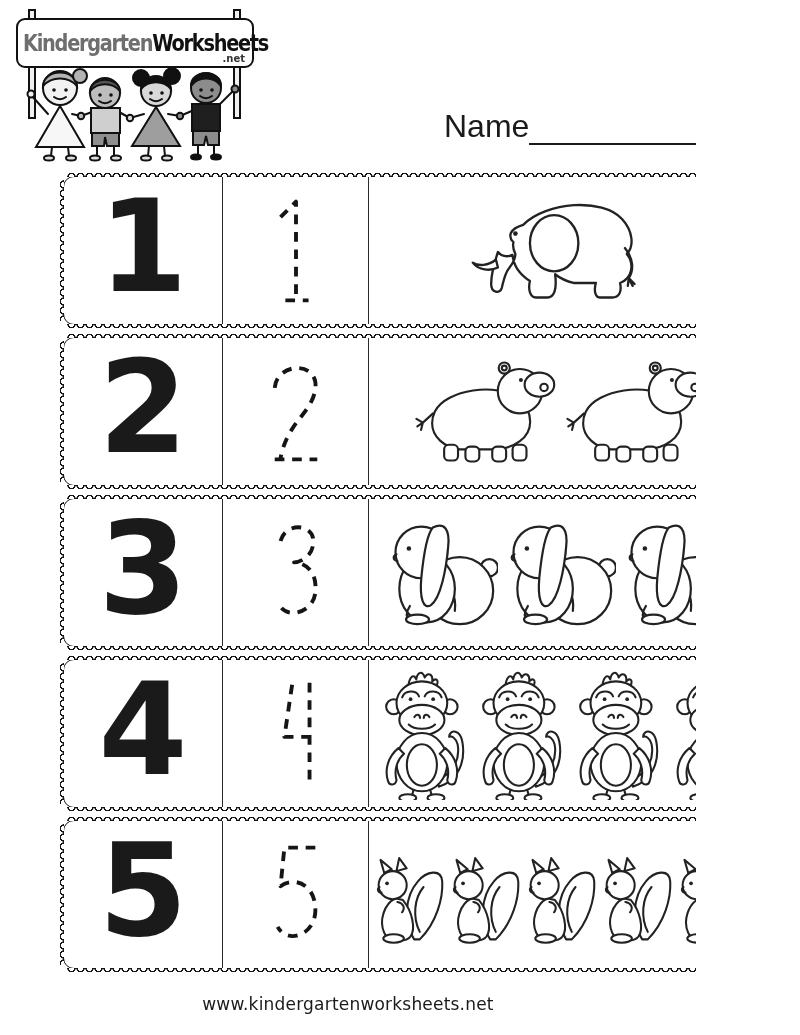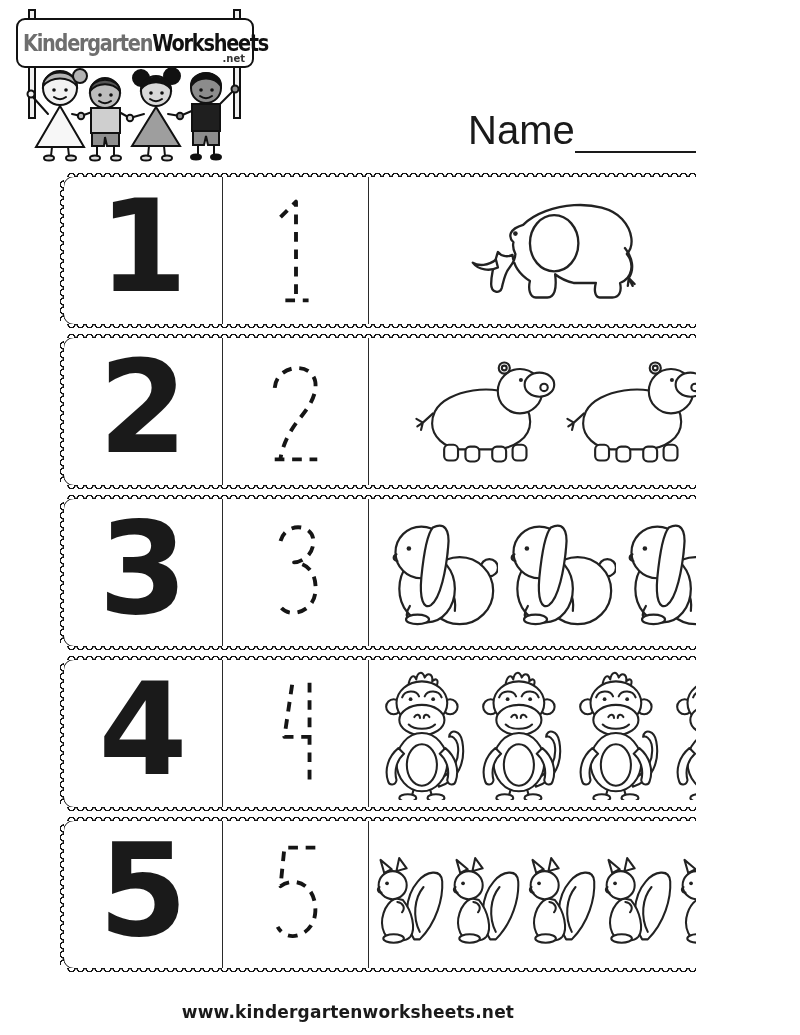--- a/index.html
+++ b/index.html
@@ -24,21 +24,21 @@
   .brand-2 { color:#111; }
   .brand-net {
     position:absolute; right:7px; bottom:2px; font-size:10px; font-weight:bold; color:#333;
     letter-spacing:0;
   }
   .page-title {
     position:absolute; left:266px; top:28px; margin:0;
     font-size:30px; font-weight:normal; letter-spacing:0.5px;
   }
   .name-field {
-    position:absolute; left:468px; top:108px; font-size:40px;
+    position:absolute; left:444px; top:108px; font-size:32px;
     font-family:"Liberation Sans", sans-serif; display:flex; align-items:flex-end;text-align:right;
   }
   .name-line {
     display:inline-block; width:222px; height:34px;
     border-bottom:2.6px solid #1a1a1a;
   }
 
   
   .rows { position:absolute; left:63px; top:176px; width:686px; }
   .card {
@@ -66,21 +66,21 @@
   .cell-trace { border-right:1.6px solid #2a2a2a; }
   .bignum { font-size:128px; line-height:1; font-weight:bold; transform:translateY(-4px); }
   .trace-svg { display:block; }
   .trace-path { fill:none; stroke:#151515; stroke-width:4; stroke-dasharray:10 8; stroke-linecap:butt; stroke-linejoin:round; }
   .cell-animals { gap:3px; padding:0 4px; }
   .animal { display:block; flex:0 0 auto; }
 
   
   .footer-url {
     position:absolute; left:0; right:0; top:994px; text-align:center;
-    font-size:17px; font-weight:bold; letter-spacing:0.2px;margin-top:8px;
+    font-size:17px; font-weight:normal; letter-spacing:0.2px;
   }
 
   .defs-holder { position:absolute; width:0; height:0; overflow:hidden; }
 </style>
 </head>
 <body>
 
 <div class="sheet">
 
   <div class="logo">

